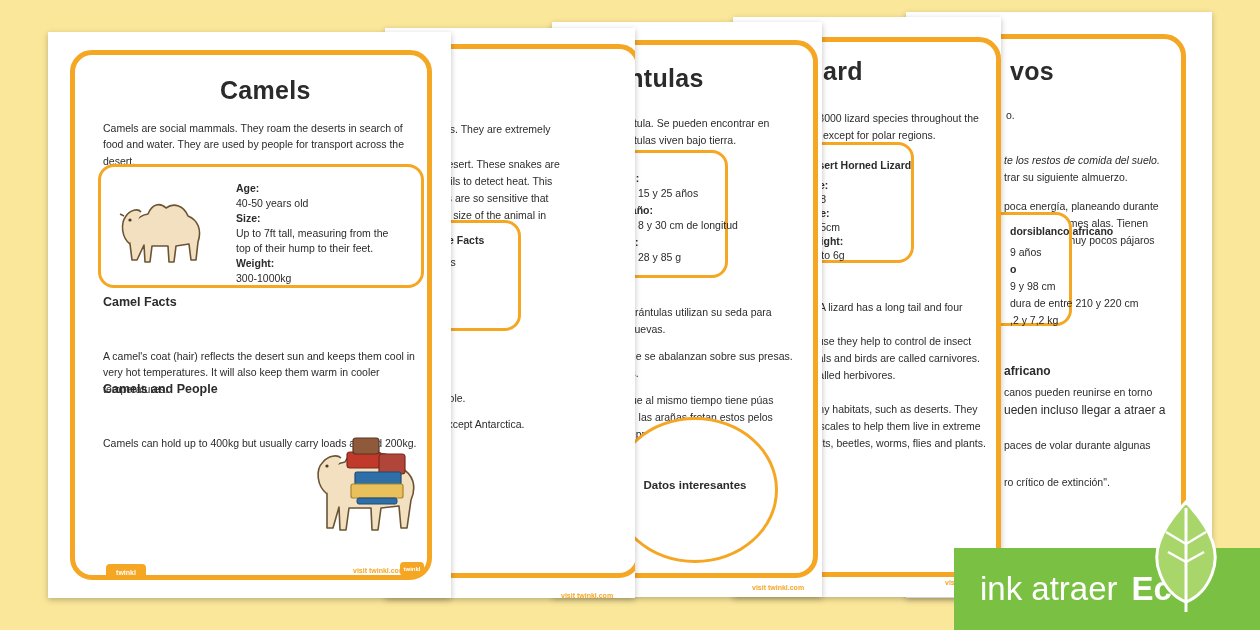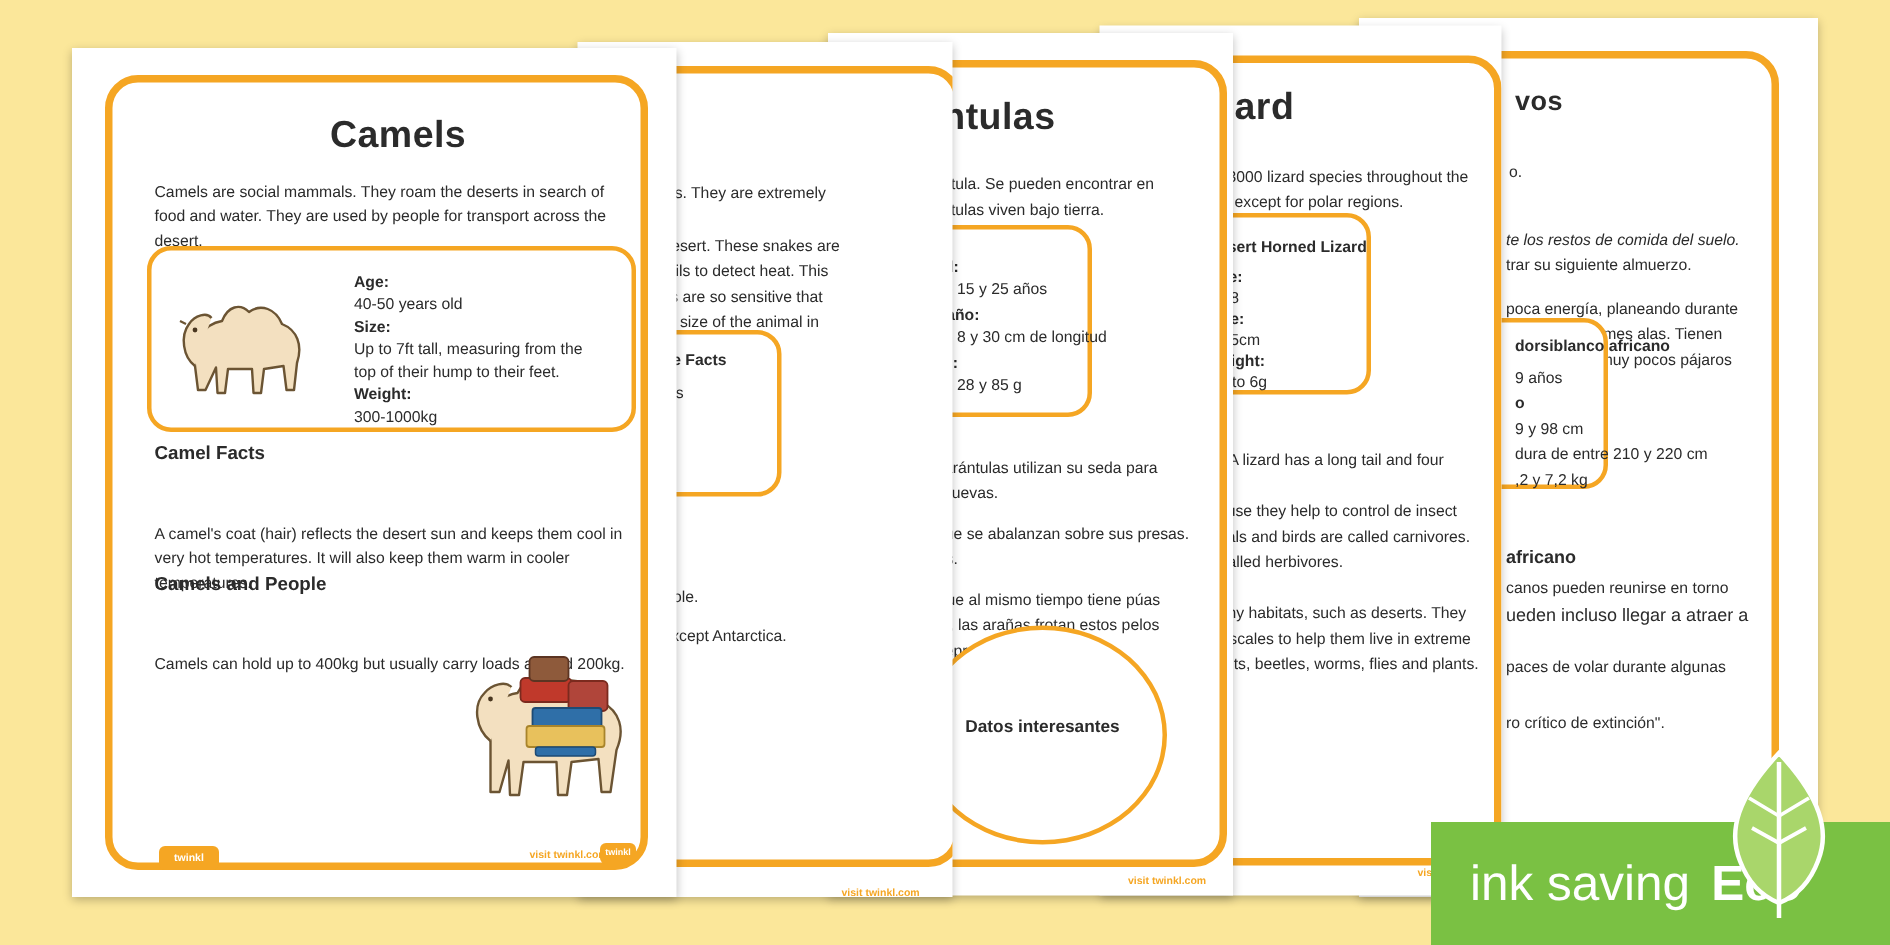--- a/index.html
+++ b/index.html
@@ -96,21 +96,21 @@
     width:80px;height:118px;
   }
 </style>
 </head>
 <body>
 
 <div class="stage">
 
   <div class="sheet" style="left:906px;top:12px;width:306px;height:586px;">
     <div class="frame" style="left:-80px;top:22px;width:350px;height:538px;"></div>
-    <div class="title" style="left:104px;top:45px;font-size:18px;">vos</div>
+    <div class="title" style="left:104px;top:45px;font-size:25px;">vos</div>
 
     <div class="para" style="left:100px;top:95px;font-size:10.5px;">o.</div>
     <div class="para" style="left:98px;top:140px;font-size:10.5px;font-style:italic;">te los restos de comida del suelo.</div>
     <div class="para" style="left:98px;top:157px;font-size:10.5px;">trar su siguiente almuerzo.</div>
     <div class="para" style="left:98px;top:186px;font-size:10.5px;">poca energía, planeando durante</div>
     <div class="para" style="left:98px;top:203px;font-size:10.5px;">r por sus enormes alas. Tienen</div>
     <div class="para" style="left:98px;top:220px;font-size:10.5px;">alidades que muy pocos pájaros</div>
 
     <div class="factbox" style="left:-20px;top:200px;width:180px;height:108px;"></div>
     <div class="factlines" style="left:104px;top:211px;font-size:10.5px;font-weight:bold;">dorsiblanco africano</div>
@@ -258,21 +258,21 @@
       <rect x="58" y="60" width="52" height="14" rx="2" fill="#e8c15c" stroke="#a8842b" stroke-width="1.2"></rect>
       <rect x="64" y="74" width="40" height="6" rx="2" fill="#2f6fa8" stroke="#1e4b74" stroke-width="1"></rect>
     </svg>
 
     <div class="footer-logo" style="left:58px;top:532px;width:40px;height:16px;">twinkl</div>
     <div class="footer-url" style="left:305px;top:535px;">visit twinkl.com</div>
     <div class="footer-logo" style="left:352px;top:530px;width:24px;height:14px;font-size:6px;">twinkl</div>
   </div>
 
   <div class="eco">
-    <span class="txt">ink saving</span>
+    <span class="txt">ink atraer</span>
     <span class="ecoword">Eco</span>
     <svg class="leaf" viewBox="0 0 80 118">
       <path d="M40 4 C12 34 6 56 14 76 C20 92 30 100 40 104 C50 100 60 92 66 76 C74 56 68 34 40 4 Z" fill="#a9d66b" stroke="#ffffff" stroke-width="3"></path>
       <path d="M40 10 L40 114" stroke="#ffffff" stroke-width="3"></path>
       <path d="M40 46 L20 34 M40 64 L22 54 M40 46 L60 34 M40 64 L58 54" stroke="#ffffff" stroke-width="2.5" fill="none"></path>
     </svg>
   </div>
 
 </div>
 

